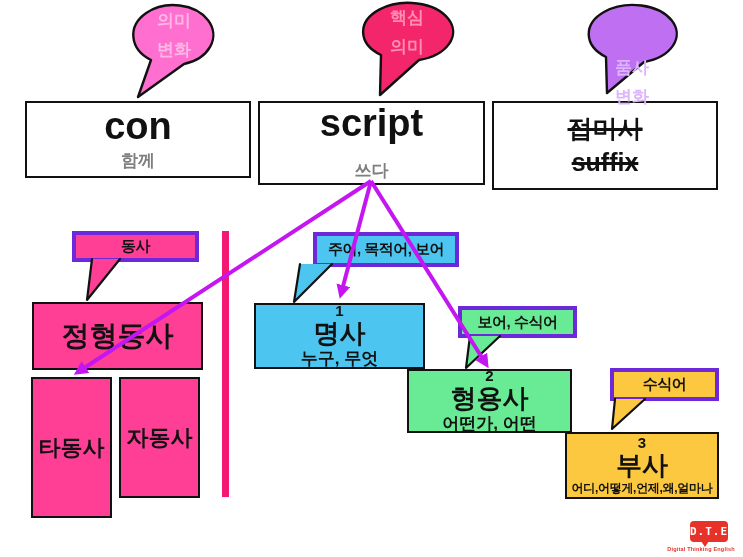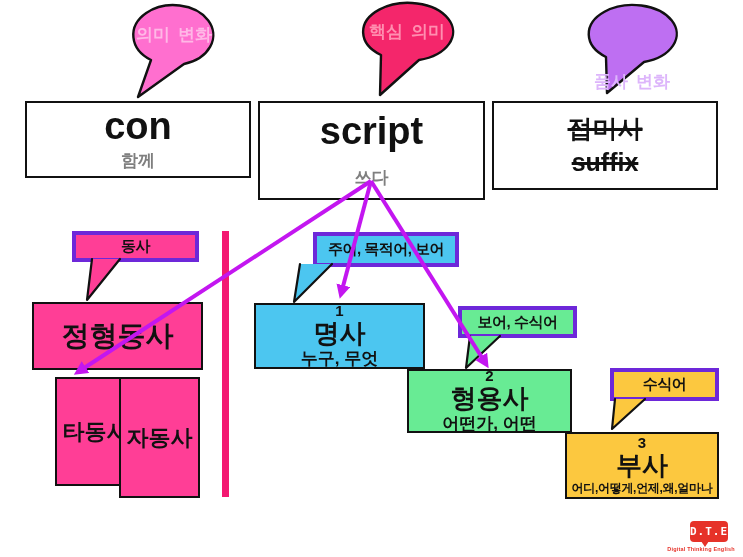--- a/index.html
+++ b/index.html
@@ -5,21 +5,21 @@
   html,body{margin:0;padding:0;background:#fff;}
   #stage{position:relative;width:743px;height:557px;background:#fff;overflow:hidden;
          font-family:"Liberation Sans","DejaVu Sans",sans-serif;font-weight:700;color:#111;}
   .abs{position:absolute;box-sizing:border-box;}
   .box{position:absolute;box-sizing:border-box;border:2px solid #111;background:#fff;
        display:flex;flex-direction:column;align-items:center;justify-content:center;text-align:center;}
   .callout-rect{position:absolute;box-sizing:border-box;border:4px solid #6d28d9;
        display:flex;align-items:center;justify-content:center;text-align:center;z-index:3;}
   .tail-svg{position:absolute;z-index:4;overflow:visible;}
   .bubble-svg{position:absolute;z-index:2;overflow:visible;}
-  .bubble-text{position:absolute;z-index:3;display:flex;flex-direction:row;align-items:center;
+  .bubble-text{position:absolute;z-index:3;display:flex;flex-direction:column;align-items:center;
        justify-content:center;text-align:center;font-size:17px;line-height:1.25;gap:8px;}
   .fill-pink{background:var(--pink);}
   .fill-blue{background:var(--blue);}
   .fill-green{background:var(--green);}
   .fill-yellow{background:var(--yellow);margin-left:8px;}
   .svgfill-pink{fill:var(--pink);}
   .svgfill-blue{fill:var(--blue);}
   .svgfill-green{fill:var(--green);}
   .svgfill-yellow{fill:var(--yellow);}
   .svgfill-b1{fill:var(--bubble1);}
@@ -78,21 +78,21 @@
   <div class="bubble-text bubble-text-3 abs" style="left:588px;top:9px;width:88px;height:50px;">
     <span>품사</span>
     <span>변화</span>
   </div>
 
   <div class="box" style="left:25px;top:101px;width:226px;height:77px;">
     <div class="root-word">con</div>
     <div class="root-meaning">함께</div>
   </div>
 
-  <div class="box" style="left:258px;top:101px;width:227px;height:99px;gap:12px;">
+  <div class="box" style="left:258px;top:101px;width:227px;height:84px;gap:12px;">
     <div class="root-word">script</div>
     <div class="root-meaning">쓰다</div>
   </div>
 
   <div class="box" style="left:492px;top:101px;width:226px;height:89px;">
     <div class="suffix-line">접미사</div>
     <div class="suffix-line">suffix</div>
   </div>
 
   <div class="callout-rect fill-pink" style="left:72px;top:231px;width:127px;height:31px;">
@@ -100,21 +100,21 @@
   </div>
   <svg class="tail-svg" style="left:78px;top:259px;" width="48" height="45" viewBox="0 0 48 45">
     <polygon class="svgfill-pink" points="14,0 42,0 9,41"></polygon>
     <path class="tail-stroke" d="M 14 0 L 9 41 L 42 0"></path>
   </svg>
 
   <div class="box fill-pink" style="left:32px;top:302px;width:171px;height:68px;z-index:1;">
     <div class="verb-finite">정형동사</div>
   </div>
 
-  <div class="box fill-pink" style="left:31px;top:377px;width:81px;height:109px;z-index:1;margin-left:24px;">
+  <div class="box fill-pink" style="left:31px;top:377px;width:81px;height:141px;z-index:1;">
     <div class="verb-sub">타동사</div>
   </div>
 
   <div class="box fill-pink" style="left:119px;top:377px;width:81px;height:121px;z-index:1;">
     <div class="verb-sub">자동사</div>
   </div>
 
   <div id="divider-bar" style="left:222px;top:231px;width:7px;height:266px;"></div>
 
   <div class="callout-rect fill-blue" style="left:277px;top:232px;width:146px;height:35px;margin-left:36px;">

